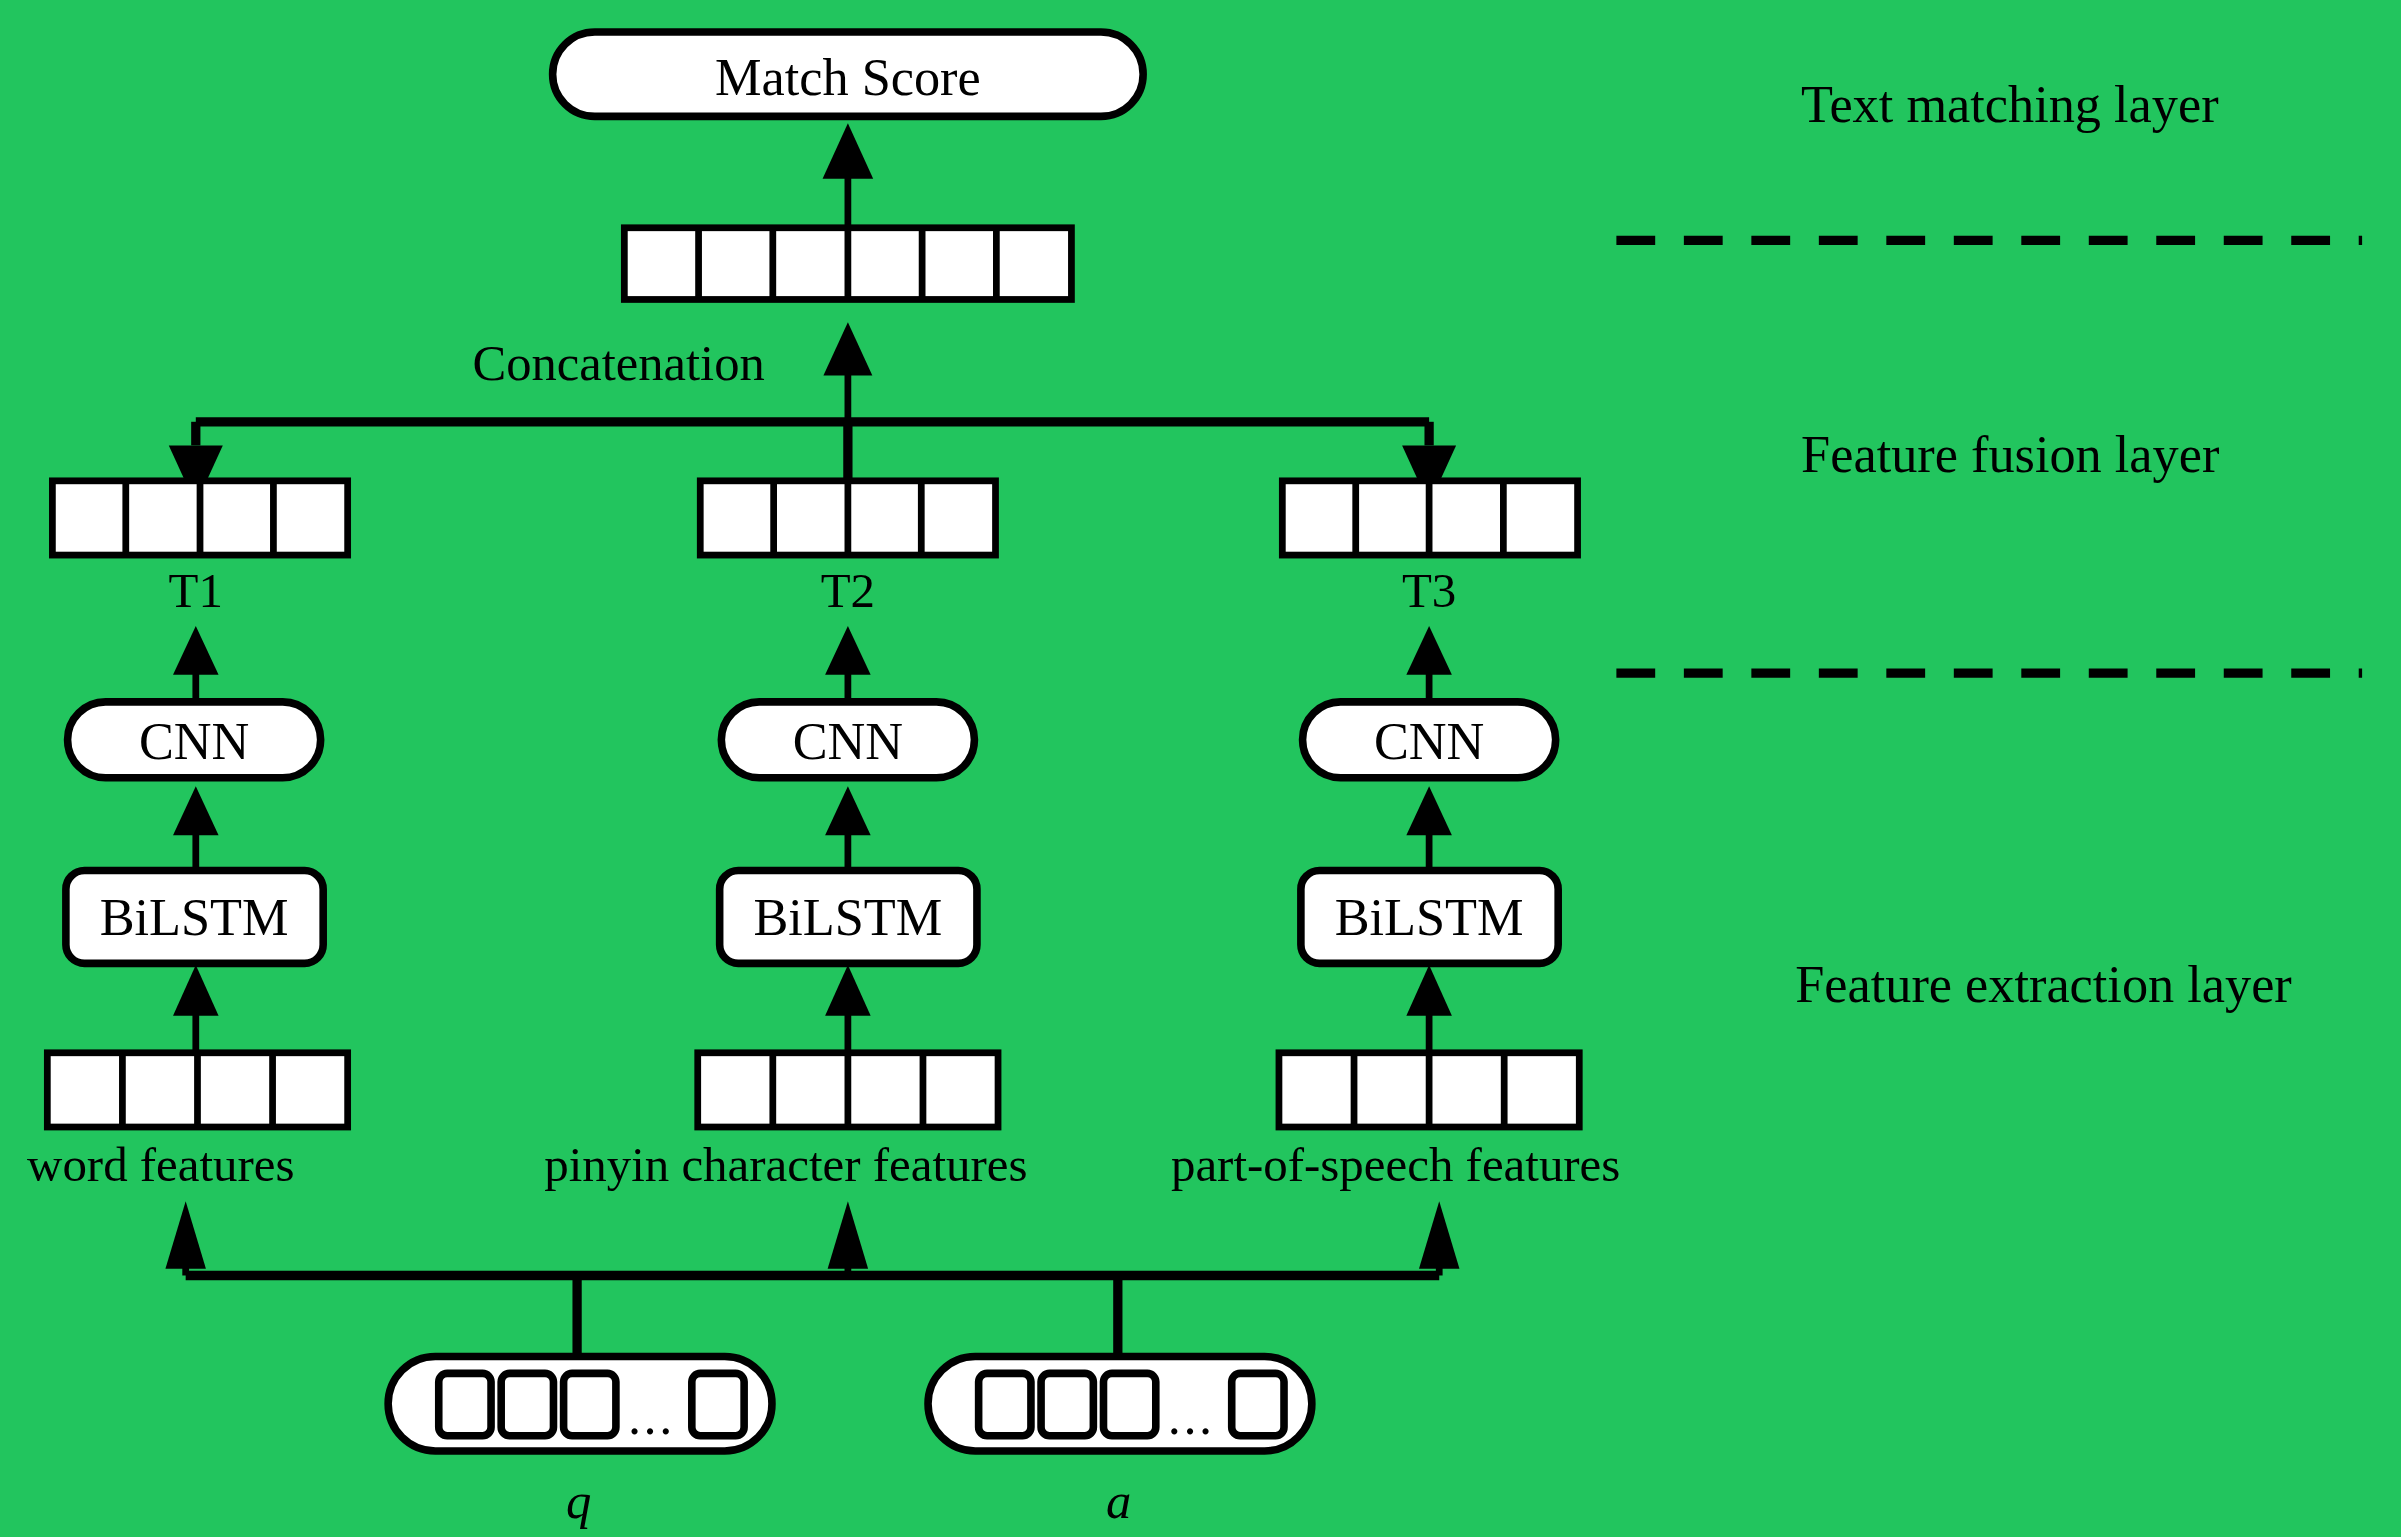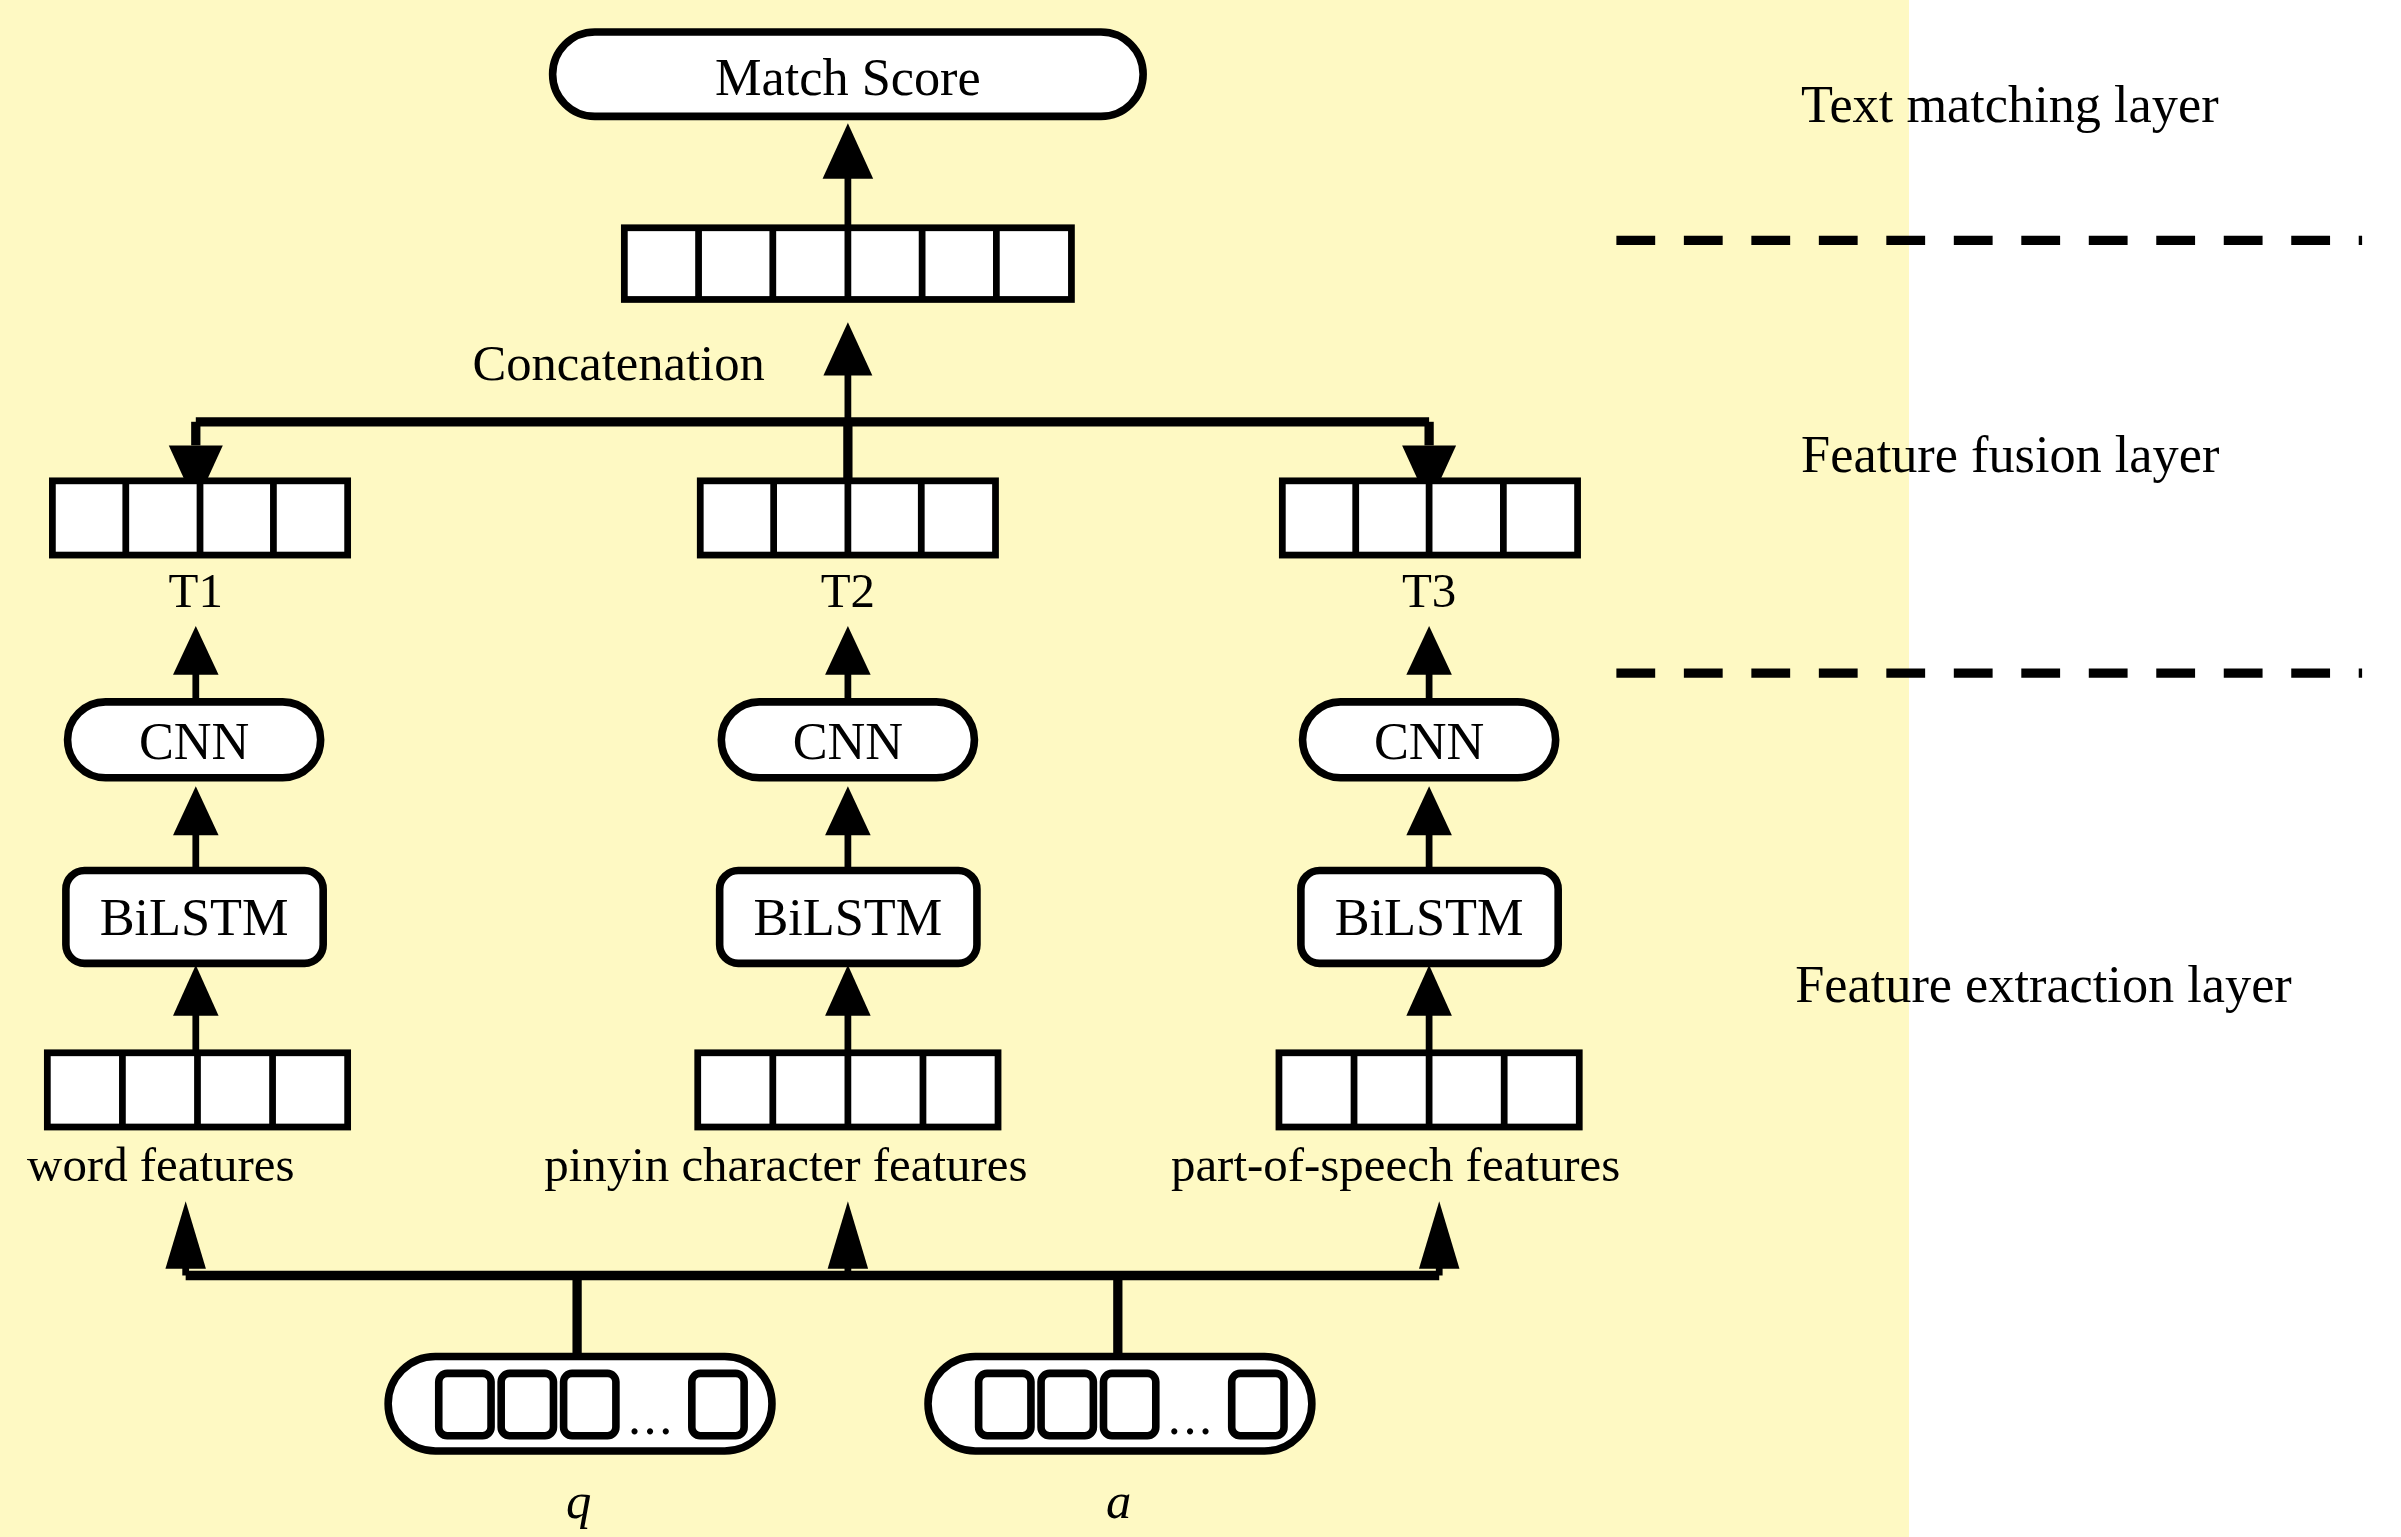--- a/index.html
+++ b/index.html
@@ -8,23 +8,23 @@
     background: #ffffff;
   }
   body {
     width: 2401px;
     height: 1537px;
     font-family: "Liberation Serif", "DejaVu Serif", serif;
     overflow: hidden;
   }
   #diagram-root {
     position: relative;
-    width: 1909px;
+    width: 2401px;
     height: 1537px;
-    background: #fef9c3;
+    background: #22c55e;
   }
   svg.canvas {
     position: absolute;
     top: 0;
     left: 0;
     width: 2401px;
     height: 1537px;
     display: block;
   }
   .cellbox {

